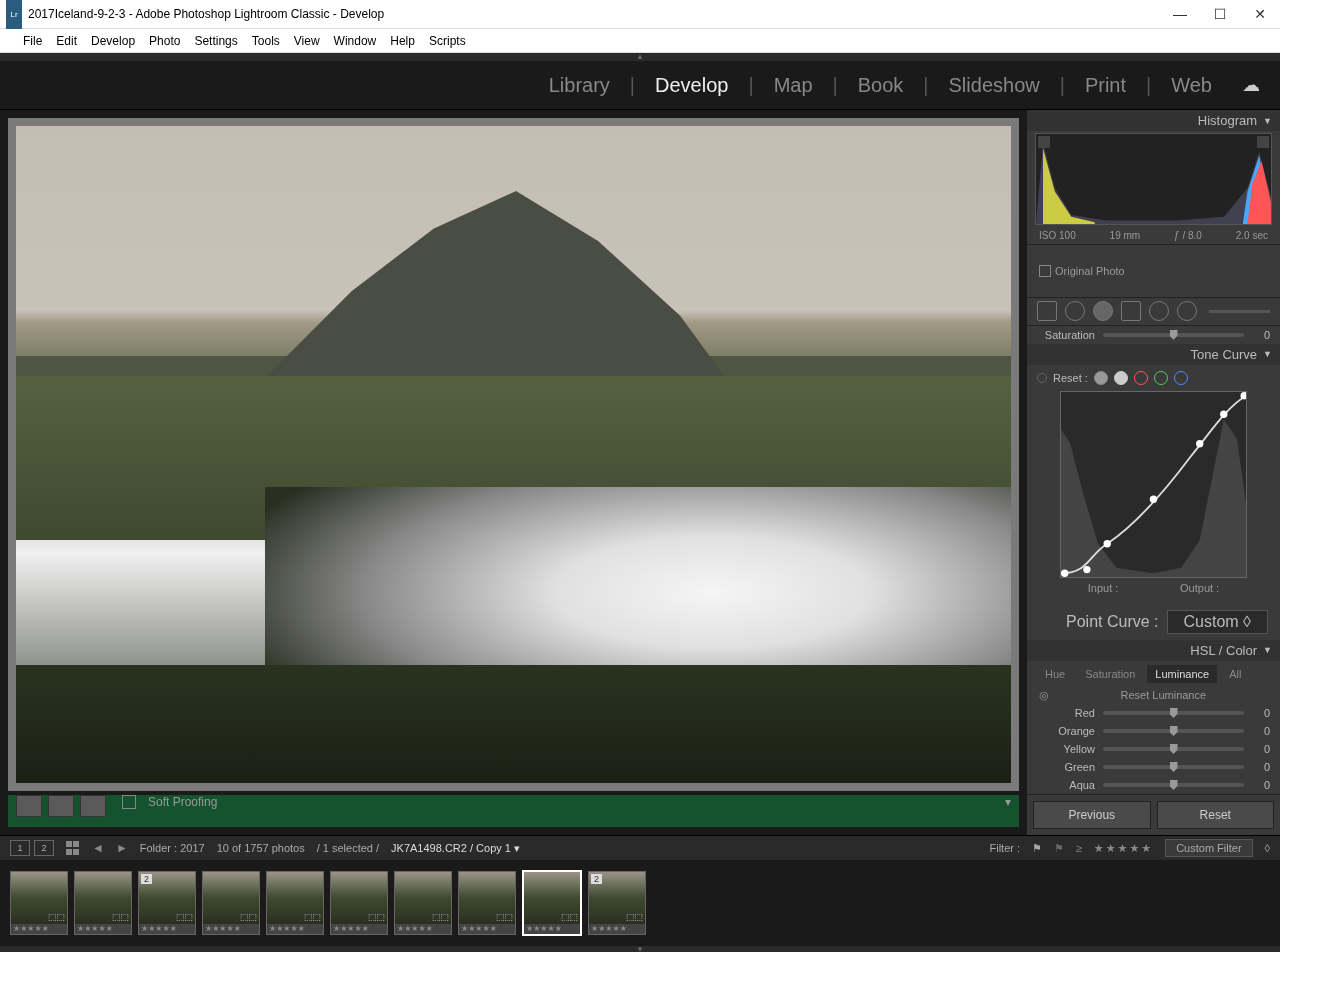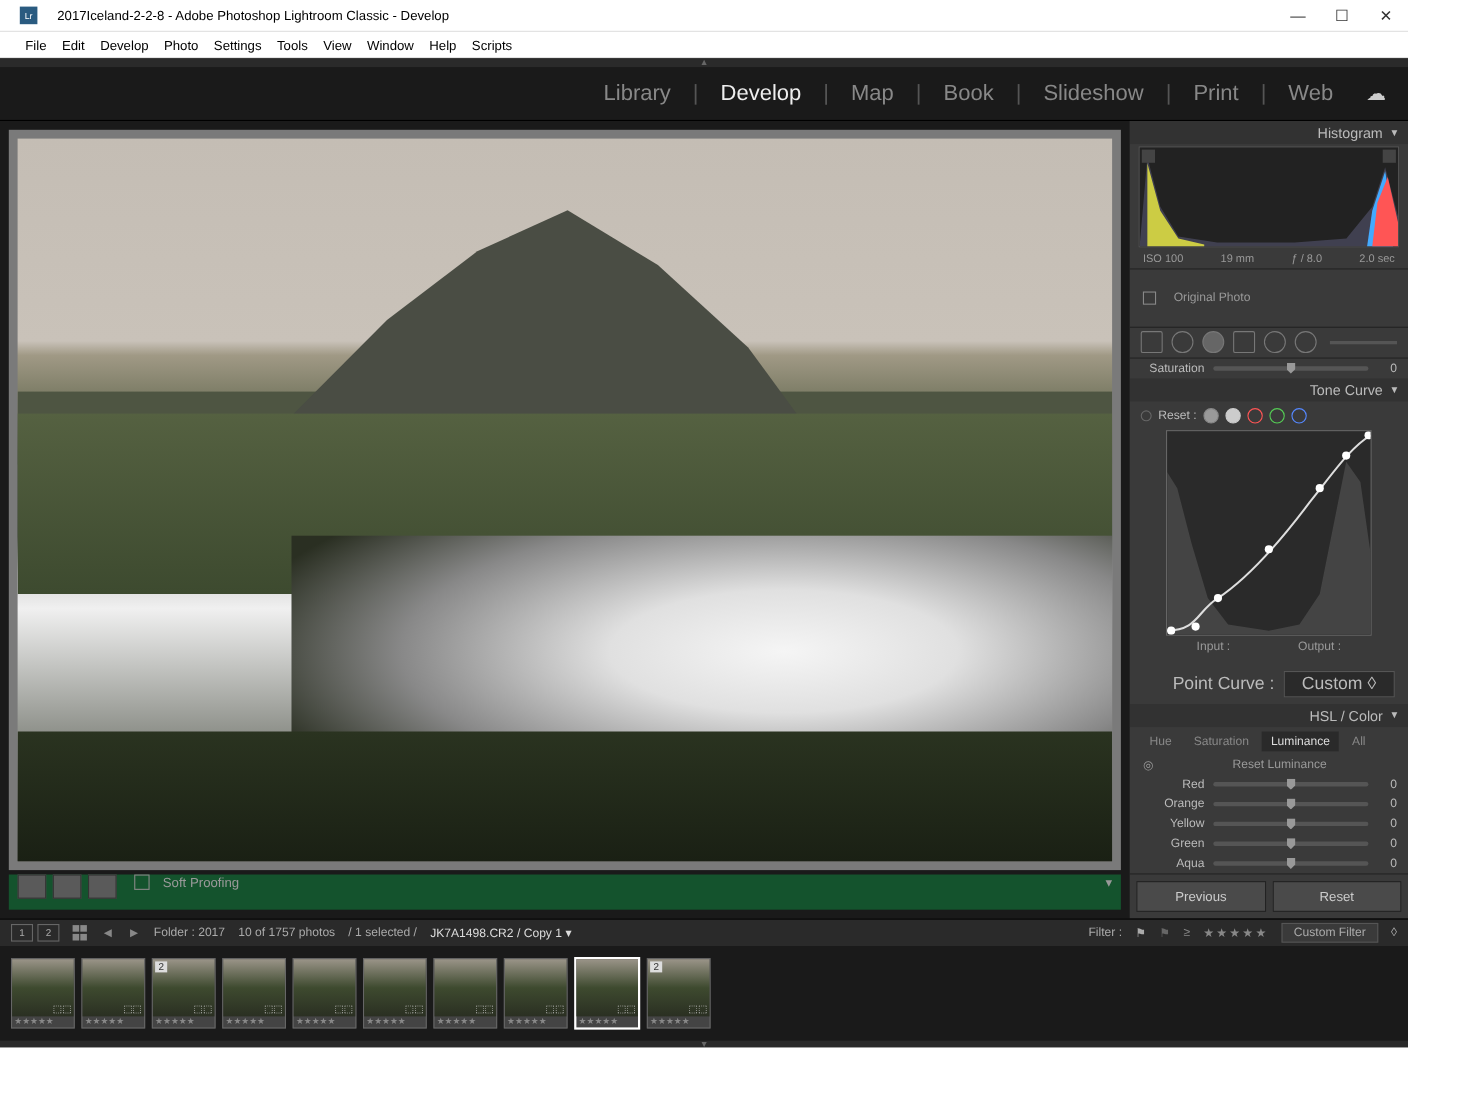--- a/index.html
+++ b/index.html
@@ -1,17 +1,17 @@
 <!DOCTYPE html>
 <html><head>
 <meta charset="utf-8">
 <style>
 html,body{margin:0;padding:0;width:1280px;height:952px;font-family:"Segoe UI",Arial,sans-serif;font-size:12px;background:#fff;overflow:hidden;color:#ccc}
 .titlebar{height:28px;background:#fff;display:flex;align-items:center;border-bottom:1px solid #ddd}
-.titlebar .icon{width:16px;height:16px;background:#2a5b80;margin:0 18px;color:#fff;font-size:8px;display:flex;align-items:center;justify-content:center;font-weight:normal}
+.titlebar .icon{width:16px;height:30px;background:#2a5b80;margin:0 6px;color:#fff;font-size:8px;display:flex;align-items:center;justify-content:center;font-weight:normal}
 .titlebar .title{color:#000;font-size:12px;flex:1}
 .titlebar .win-btn{width:40px;height:28px;display:flex;align-items:center;justify-content:center;color:#333;font-size:14px}
 .menubar{height:23px;background:#fff;display:flex;align-items:center;padding:0 16px;border-bottom:1px solid #ddd}
 .menubar span{color:#000;padding:0 7px;font-size:12px}
 .app{background:#1a1a1a;height:calc(100% - 51px);display:flex;flex-direction:column}
 .modulenav{height:48px;display:flex;align-items:center;justify-content:flex-end;padding:0 20px;gap:16px;border-bottom:1px solid #000}
 .modulenav .mod{color:#888;font-size:20px;padding:0 4px}
 .modulenav .mod.active{color:#eee}
 .modulenav .sep{color:#555;font-size:20px}
 .modulenav .cloud{color:#ccc;font-size:18px;margin-left:10px}
@@ -30,21 +30,21 @@
 .toolbar .label{color:#999;margin-left:6px}
 .toolbar .dd{position:absolute;right:8px;color:#999}
 .right{width:253px;background:#3a3a3a;display:flex;flex-direction:column;overflow:hidden}
 .panel-hdr{height:24px;background:#323232;display:flex;align-items:center;justify-content:flex-end;padding:0 8px;color:#bbb;font-size:13px;gap:6px}
 .panel-hdr .tri{font-size:9px}
 .histogram{height:90px;background:#222;margin:2px 8px;position:relative;border:1px solid #555}
 .histogram .clip{position:absolute;top:2px;width:12px;height:12px;background:#444}
 .histogram .clip.l{left:2px}.histogram .clip.r{right:2px}
 .histogram svg{width:100%;height:100%}
 .histinfo{display:flex;justify-content:space-between;padding:3px 12px;color:#999;font-size:10px}
-.origrow{padding:20px 12px;color:#999;font-size:11px;display:flex;align-items:center;gap:16px;border-top:1px solid #222;border-bottom:1px solid #222}
+.origrow{padding:20px 12px;color:#999;font-size:11px;display:flex;align-items:center;gap:4px;border-top:1px solid #222;border-bottom:1px solid #222}
 .origrow .box{width:10px;height:10px;border:1px solid #888}
 .tool-row{height:30px;display:flex;align-items:center;padding:0 10px;gap:8px;border-bottom:1px solid #222}
 .tool-row .t{width:18px;height:18px;border:1px solid #777;border-radius:2px}
 .tool-row .t.circ{border-radius:50%}
 .slider-row{display:flex;align-items:center;padding:3px 10px;gap:8px;font-size:11px}
 .slider-row .lbl{width:58px;text-align:right;color:#bbb}
 .slider-row .track{flex:1;height:4px;background:#555;position:relative;border-radius:2px}
 .slider-row .thumb{position:absolute;top:-3px;left:50%;width:8px;height:10px;background:#999;transform:translateX(-50%);clip-path:polygon(0 0,100% 0,100% 60%,50% 100%,0 60%)}
 .slider-row .val{width:18px;text-align:right;color:#bbb}
 .curve-panel{padding:6px 10px}
@@ -78,21 +78,21 @@
 .thumb-item .tstars{height:10px;font-size:8px;color:#888;padding:0 2px}
 .thumb-item .badge{position:absolute;top:2px;left:2px;background:#ddd;color:#333;font-size:9px;padding:0 3px}
 .thumb-item .icons{position:absolute;bottom:12px;right:2px;font-size:9px;color:#ccc}
 .notch{height:8px;background:#2a2a2a;text-align:center;color:#666;font-size:8px;line-height:8px}
 </style>
 </head>
 <body>
 
 <div class="titlebar">
   <div class="icon">Lr</div>
-  <div class="title">2017Iceland-2-2-8 - Adobe Photoshop Lightroom Classic - Develop</div>
+  <div class="title">2017Iceland-9-2-3 - Adobe Photoshop Lightroom Classic - Develop</div>
   <div class="win-btn">—</div>
   <div class="win-btn">☐</div>
   <div class="win-btn">✕</div>
 </div>
 
 <div class="menubar">
   <span>File</span>
   <span>Edit</span>
   <span>Develop</span>
   <span>Photo</span>

